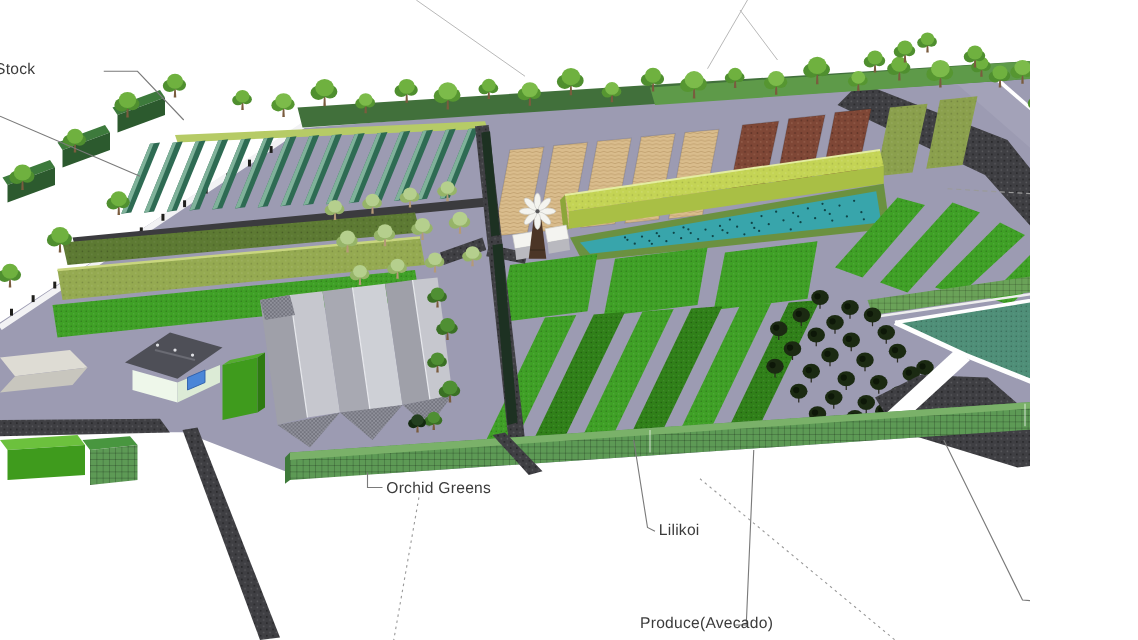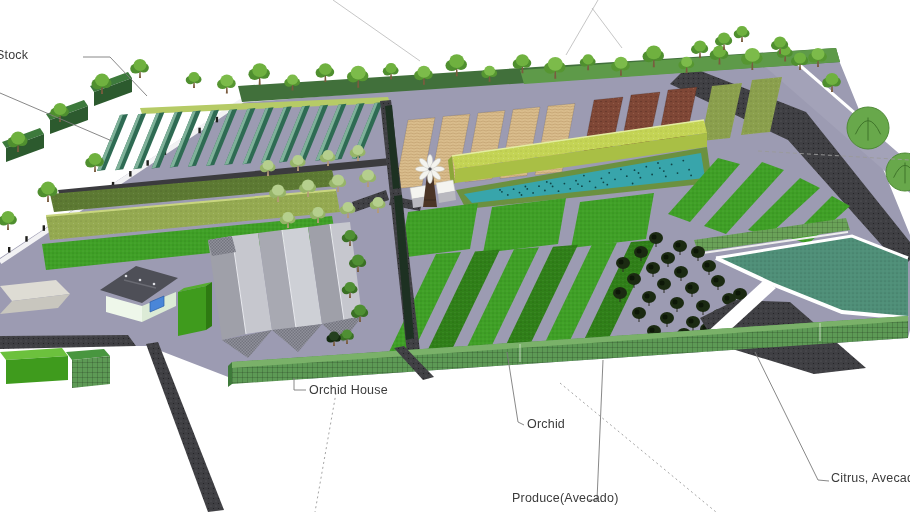--- a/index.html
+++ b/index.html
@@ -1,16 +1,16 @@
 <!DOCTYPE html>
 <html><head>
 <meta charset="utf-8">
 <style>
   html,body{margin:0;padding:0;background:#ffffff;}
-  .stage{position:relative;width:910px;height:512px;overflow:hidden;background:#ffffff;
+  .stage{position:relative;width:824px;height:512px;overflow:hidden;background:#ffffff;
          font-family:"Liberation Sans",sans-serif;}
   .stage svg{position:absolute;left:0;top:0;}
   .lbl{position:absolute;font-size:12.5px;color:#3b3b3b;white-space:nowrap;letter-spacing:.2px;}
 </style>
 </head>
 <body>
 
 <div class="stage">
 <svg id="scene" width="910" height="512" viewBox="0 0 910 512">
 <defs>
@@ -782,17 +782,17 @@
   <polyline points="83,57 110,57 147,96"></polyline>
   <line x1="0" y1="93" x2="112" y2="141"></line>
   <polyline points="294,378 294,390 306,390"></polyline>
   <polyline points="507,352 518,422 524,425"></polyline>
   <polyline points="603,360 597,500 588,500"></polyline>
   <polyline points="755,352 818,480 829,481"></polyline>
 </g>
 </svg>
 
 <span class="lbl" style="left:-4px;top:48px">Stock</span>
-<span class="lbl" style="left:309px;top:383px">Orchid House</span>
-<span class="lbl" style="left:527px;top:417px">Orchid</span>
+<span class="lbl" style="left:309px;top:383px">Orchid Greens</span>
+<span class="lbl" style="left:527px;top:417px">Lilikoi</span>
 <span class="lbl" style="left:512px;top:491px">Produce(Avecado)</span>
 <span class="lbl" style="left:831px;top:471px">Citrus, Avecado</span>
 </div>
 
 </body></html>

